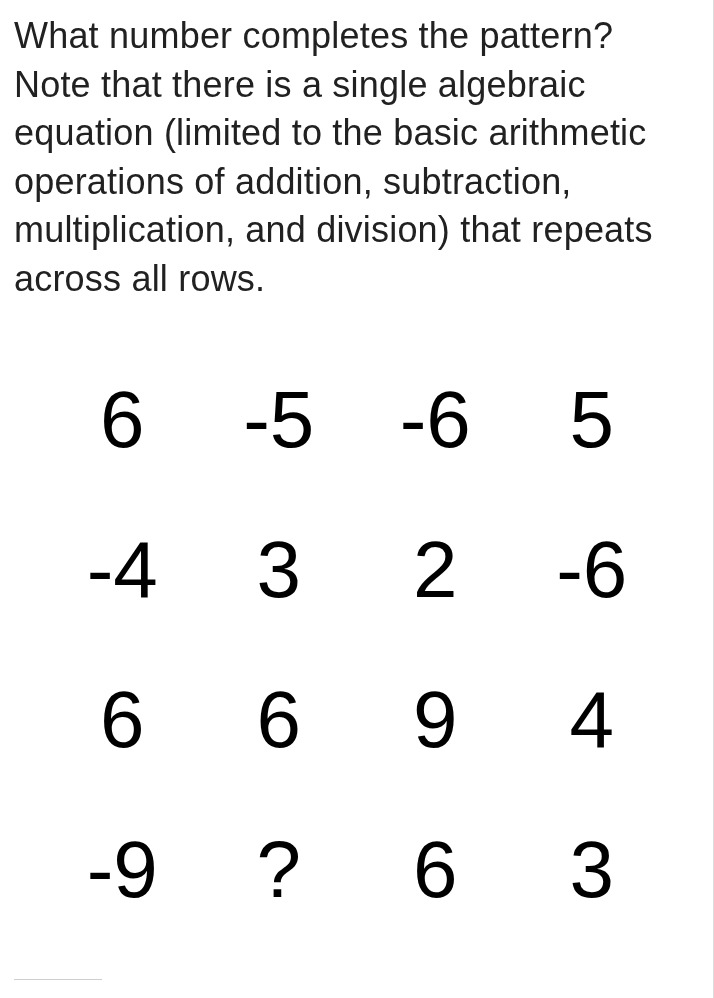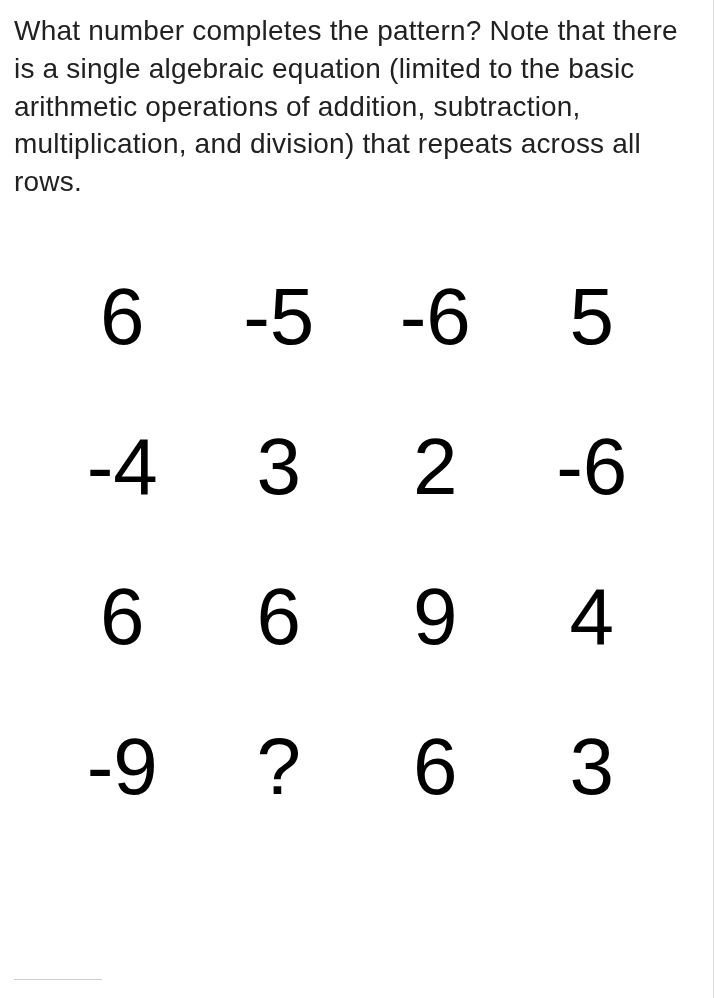--- a/index.html
+++ b/index.html
@@ -10,21 +10,21 @@
     body {
       width: 714px;
       height: 998px;
       font-family: Arial, Helvetica, sans-serif;
       background: #ffffff;
       color: #212121;
       padding: 12px 14px;
       position: relative;
     }
     .question-text {
-      font-size: 28px;
+      font-size: 36px;
       line-height: 1.35;
       color: #212121;
       margin-bottom: 76px;
       letter-spacing: 0.2px;
     }
     .number-grid {
       display: grid;
       grid-template-columns: repeat(4, 1fr);
       grid-template-rows: repeat(4, 1fr);
       row-gap: 70px;

